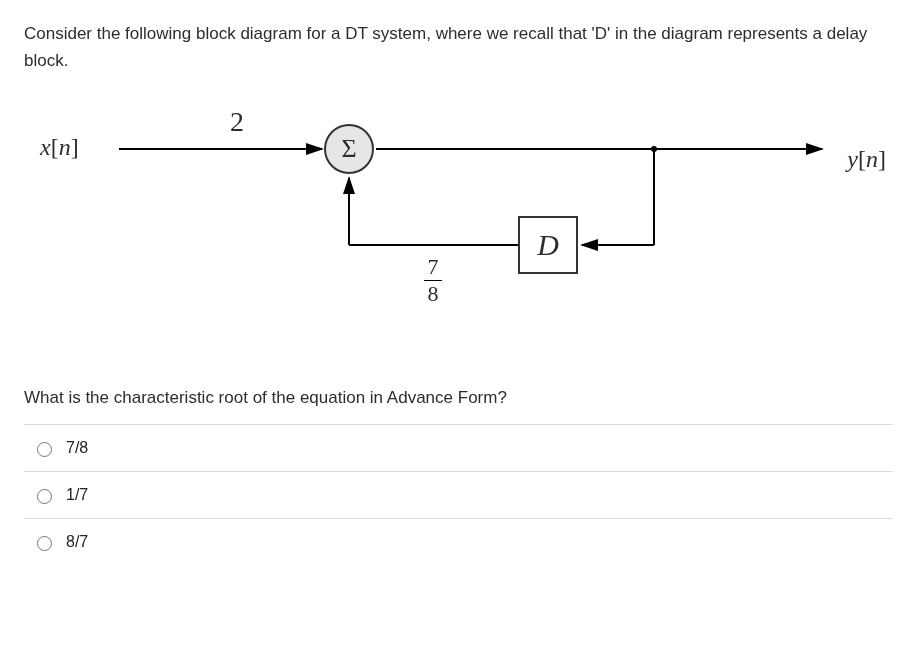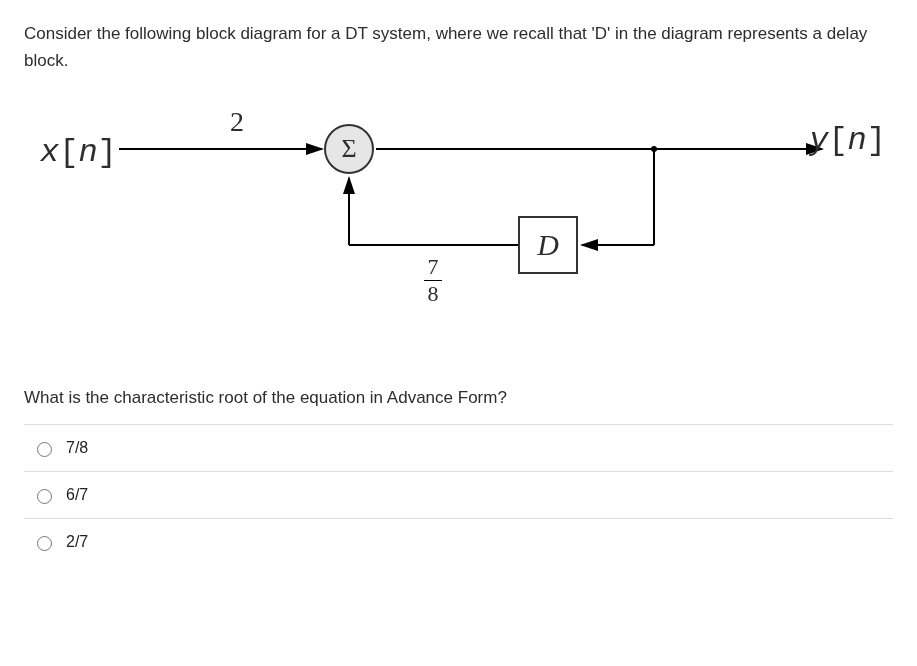--- a/index.html
+++ b/index.html
@@ -16,34 +16,34 @@
     line-height: 1.6;
     margin-bottom: 32px;
   }
   .diagram-area {
     position: relative;
     width: 870px;
     height: 250px;
     margin-bottom: 20px;
   }
   .math-italic {
-    font-family: Liberation Mono, monospace;
+    font-family: Liberation Serif, serif;
     font-style: italic;
-    font-size: 32px;
+    font-size: 24px;
   }
   .bracket { font-style: normal; }
   .xn {
     position: absolute;
     left: 16px;
     top: 28px;
   }
   .yn {
     position: absolute;
     right: 8px;
-    top: 16px;
+    top: 40px;
   }
   .gain2 {
     position: absolute;
     left: 206px;
     top: 0px;
     font-family: 'Times New Roman', serif;
     font-size: 28px;
   }
   .sum-circle {
     position: absolute;
@@ -165,19 +165,19 @@
 
 <div class="question-prompt">What is the characteristic root of the equation in Advance Form?</div>
 
 <div class="options">
   <div class="option-row">
     <input type="radio" name="ans" style="">
     <label>7/8</label>
   </div>
   <div class="option-row">
     <input type="radio" name="ans" style="">
-    <label>6/7</label>
+    <label>1/7</label>
   </div>
   <div class="option-row">
     <input type="radio" name="ans" style="">
-    <label>2/7</label>
+    <label>8/7</label>
   </div>
 </div>
 
 </body></html>

